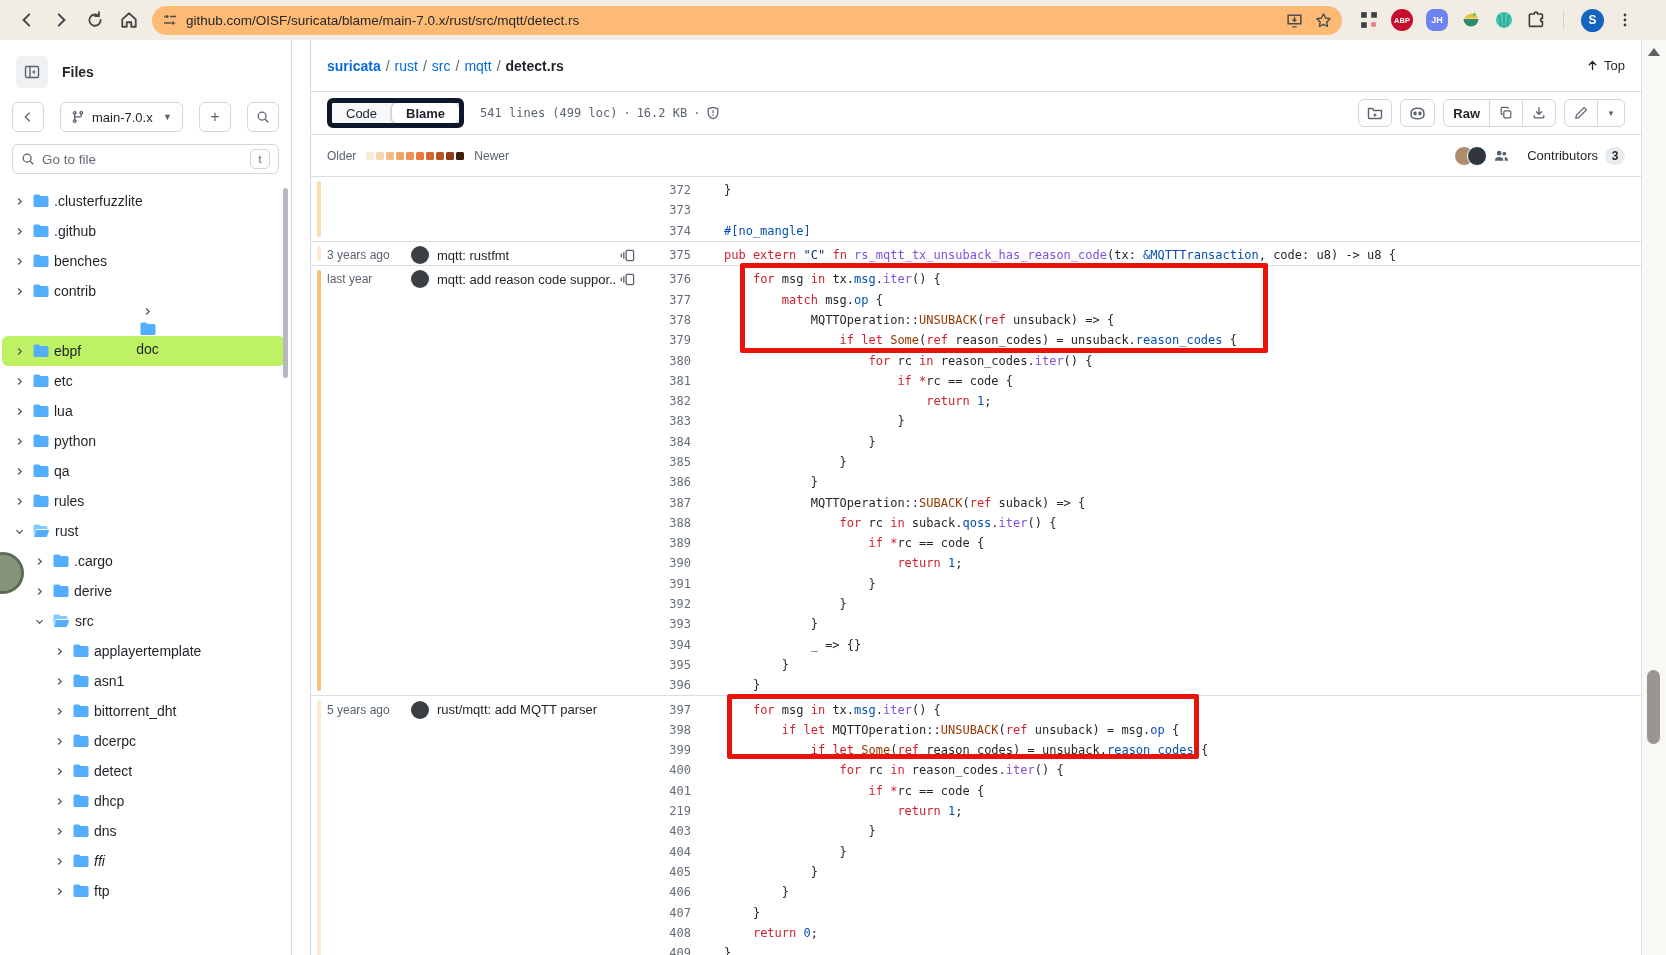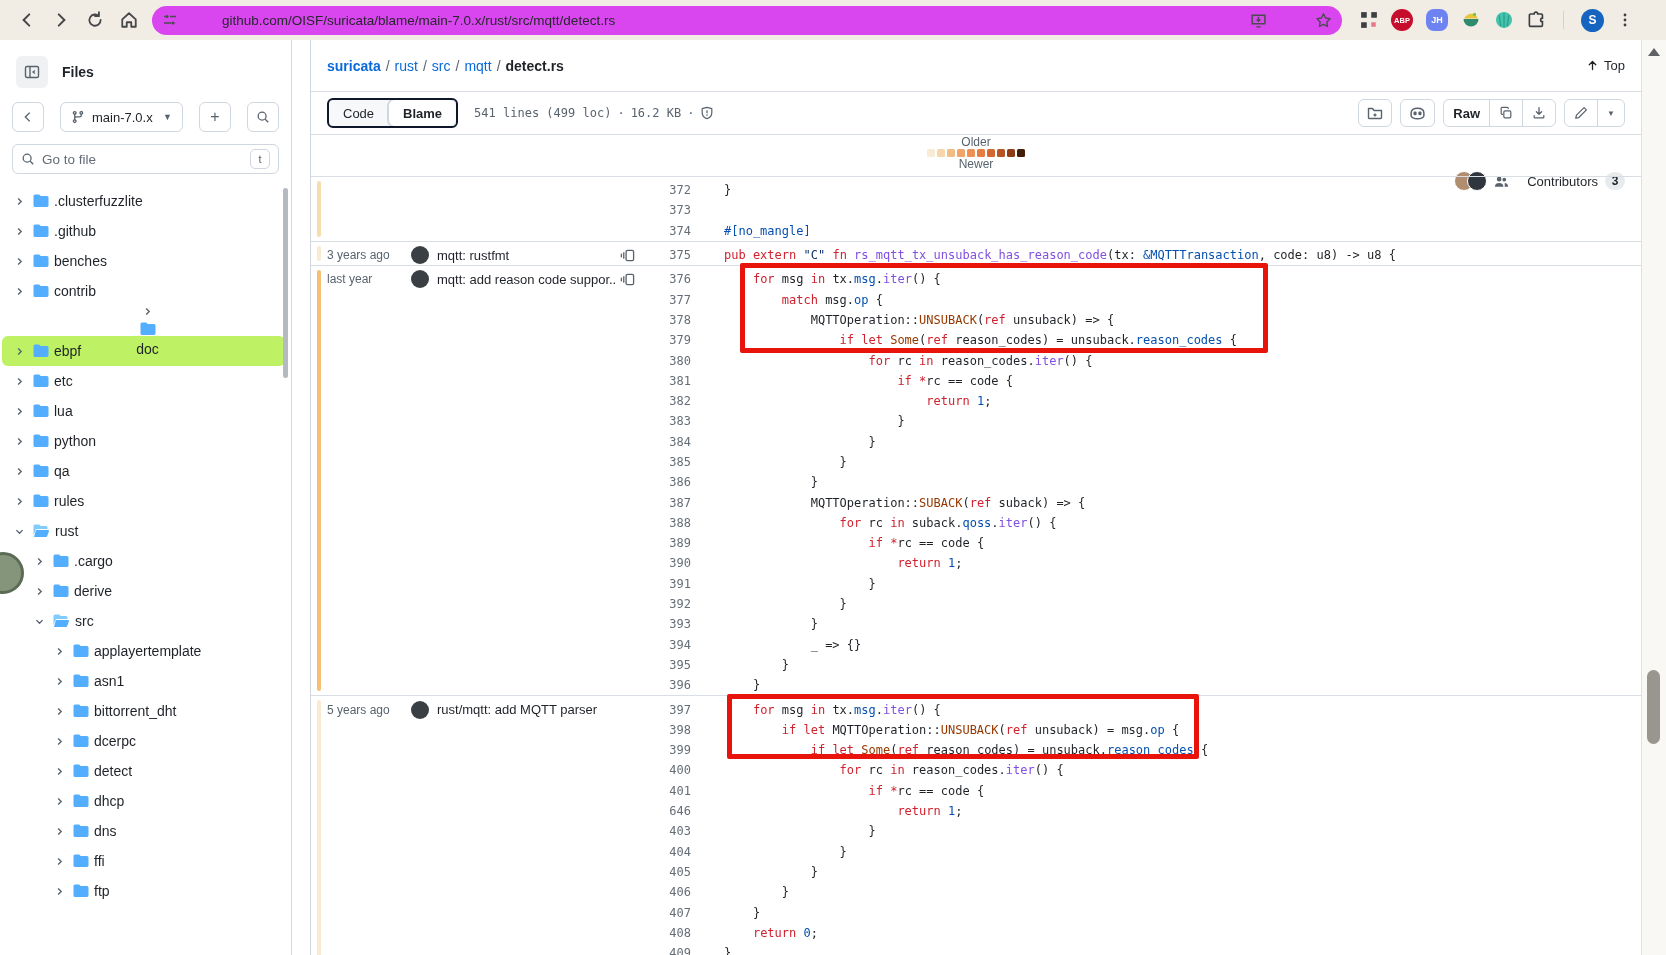--- a/index.html
+++ b/index.html
@@ -6,21 +6,21 @@
   html,body { width:1666px; height:955px; overflow:hidden; background:#fff;
     font-family:"Liberation Sans", sans-serif; color:#1f2328; }
   .stage { position:relative; width:1666px; height:955px; overflow:hidden; }
 
   
   .chrome { position:absolute; left:0; top:0; width:1666px; height:40px;
     background:#f2ede4; display:flex; align-items:center; padding:0 10px; }
   .nav-ico { width:34px; height:34px; display:flex; align-items:center; justify-content:center;
     color:#45474a; flex:none; border-radius:50%; }
   .url-pill { height:29px; flex:1 1 auto; margin:0 8px 0 6px; max-width:1190px;
-    background:#d946ef; border-radius:15px; display:flex; align-items:center; padding:0 10px;gap:36px; }
+    background:#fdba74; border-radius:15px; display:flex; align-items:center; padding:0 10px; }
   .url-text { font-size:13.5px; color:#26282b; margin-left:8px; flex:1; white-space:nowrap;
     overflow:hidden; }
   .pill-ico { color:#4a4c4f; display:flex; align-items:center; margin-left:12px; flex:none; }
   .ext-row { display:flex; align-items:center; gap:13px; margin-left:10px; }
   .ext-badge { width:22px; height:22px; border-radius:8px; display:flex; align-items:center;
     justify-content:center; font-size:9px; font-weight:bold; color:#fff; flex:none; }
   .chrome-divider { width:1px; height:18px; background:#d8d2c6; margin:0 4px; }
   .profile-avatar { width:23px; height:23px; border-radius:50%; background:#1565c0; color:#fff;
     font-size:12px; font-weight:bold; display:flex; align-items:center; justify-content:center; }
 
@@ -69,38 +69,38 @@
     border-bottom:1px solid #d8dee4; font-size:14px; }
   .bc-link { color:#0969da; text-decoration:none; }
   .bc-root { font-weight:600; }
   .bc-sep { color:#59636e; padding:0 5px; }
   .bc-file { font-weight:600; color:#1f2328; }
   .top-link { margin-left:auto; font-size:13px; color:#1f2328; display:flex; gap:5px;
     align-items:center; }
 
   .tb-row { height:43px; display:flex; align-items:center; padding:0 16px;
     border-bottom:1px solid #d8dee4; }
-  .seg { display:flex; border:2px solid #0f172a; border-radius:6px; overflow:hidden;
+  .seg { display:flex; border:5px solid #0f172a; border-radius:6px; overflow:hidden;
     height:30px; background:#f6f8fa; }
   .seg-tab { padding:0 14px; font-size:13px; display:flex; align-items:center; color:#1f2328; }
   .seg-tab.active { background:#fff; font-weight:600; border-left:1px solid #d0d7de;
     border-radius:6px; box-shadow:0 0 0 1px #d0d7de; }
   .meta { margin-left:16px; font-size:12px; color:#59636e;
     font-family:"DejaVu Sans Mono", monospace; display:flex; align-items:center; gap:6px; }
   .tb-actions { margin-left:auto; display:flex; gap:8px; align-items:center; }
   .act-btn { height:28px; border:1px solid #d0d7de; border-radius:6px; background:#fff;
     display:flex; align-items:center; justify-content:center; padding:0 8px; color:#59636e; }
   .act-group { display:flex; height:28px; border:1px solid #d0d7de; border-radius:6px;
     overflow:hidden; background:#fff; }
   .act-seg { display:flex; align-items:center; padding:0 9px; color:#59636e;
     border-left:1px solid #d0d7de; }
   .act-seg:first-child { border-left:none; }
   .raw-label { font-size:13px; font-weight:600; color:#1f2328; }
 
-  .heat-row { height:41px; display:flex; align-items:center; padding:0 16px;flex-direction:column; }
+  .heat-row { height:41px; display:flex; align-items:center; padding:0 16px; }
   .heat-label { font-size:12px; color:#59636e; }
   .heat-bar { display:flex; gap:2px; margin:0 10px; }
   .heat-sq { width:8px; height:8px; border-radius:1.5px; }
   .contrib { margin-left:auto; display:flex; align-items:center; gap:7px; }
   .c-avatars { display:flex; }
   .c-av { width:20px; height:20px; border-radius:50%; border:1px solid #fff; }
   .c-av + .c-av { margin-left:-7px; }
   .contrib-label { font-size:13px; color:#1f2328; display:flex; gap:18px; align-items:center; }
   .count-pill { min-width:20px; height:18px; padding:0 6px; background:#e8ebee; border-radius:10px;
     font-size:12px; font-weight:600; display:flex; align-items:center; justify-content:center; }
@@ -550,21 +550,21 @@
               <path d="M6 3.5 10.5 8 6 12.5" fill="none" stroke="currentColor" stroke-width="2"></path>
             </svg>
           </span>
           <span class="tr-folder">
             <svg width="16" height="14" viewBox="0 0 16 14">
               <path d="M.5 2A1.5 1.5 0 0 1 2 .5h3.6c.4 0 .8.17 1.06.47l1 1.13H14A1.5 1.5 0 0 1 15.5 3.6v8A1.5 1.5 0 0 1 14 13H2A1.5 1.5 0 0 1 .5 11.5z" fill="#54aeff"></path>
             </svg>
           </span>
           <span>dns</span>
         </div>
-        <div class="tree-row" style="padding-left: 48px;">
+        <div class="tree-row" style="padding-left: 48px; font-style: italic;">
           <span class="tr-chev">
             <svg width="11" height="11" viewBox="0 0 16 16">
               <path d="M6 3.5 10.5 8 6 12.5" fill="none" stroke="currentColor" stroke-width="2"></path>
             </svg>
           </span>
           <span class="tr-folder">
             <svg width="16" height="14" viewBox="0 0 16 14">
               <path d="M.5 2A1.5 1.5 0 0 1 2 .5h3.6c.4 0 .8.17 1.06.47l1 1.13H14A1.5 1.5 0 0 1 15.5 3.6v8A1.5 1.5 0 0 1 14 13H2A1.5 1.5 0 0 1 .5 11.5z" fill="#54aeff"></path>
             </svg>
           </span>
@@ -760,21 +760,21 @@
           <div class="hunk-info">
             <span class="h-age">5 years ago</span>
             <span class="h-av"></span>
             <span class="h-msg">rust/mqtt: add MQTT parser</span>
           </div>
           <div class="crow"><span class="spacer"></span><span class="ln">397</span><span class="ctext"><span class="tk-d">    </span><span class="tk-k">for</span><span class="tk-d"> msg </span><span class="tk-k">in</span><span class="tk-d"> tx.</span><span class="tk-p">msg</span><span class="tk-d">.</span><span class="tk-f">iter</span><span class="tk-d">() {</span></span></div>
           <div class="crow"><span class="spacer"></span><span class="ln">398</span><span class="ctext"><span class="tk-d">        </span><span class="tk-k">if let</span><span class="tk-d"> MQTTOperation::</span><span class="tk-v">UNSUBACK</span><span class="tk-d">(</span><span class="tk-k">ref</span><span class="tk-d"> unsuback) = msg.</span><span class="tk-p">op</span><span class="tk-d"> {</span></span></div>
           <div class="crow"><span class="spacer"></span><span class="ln">399</span><span class="ctext"><span class="tk-d">            </span><span class="tk-k">if let </span><span class="tk-v">Some</span><span class="tk-d">(</span><span class="tk-k">ref</span><span class="tk-d"> reason_codes) = unsuback.</span><span class="tk-p">reason_codes</span><span class="tk-d"> {</span></span></div>
           <div class="crow"><span class="spacer"></span><span class="ln">400</span><span class="ctext"><span class="tk-d">                </span><span class="tk-k">for</span><span class="tk-d"> rc </span><span class="tk-k">in</span><span class="tk-d"> reason_codes.</span><span class="tk-f">iter</span><span class="tk-d">() {</span></span></div>
           <div class="crow"><span class="spacer"></span><span class="ln">401</span><span class="ctext"><span class="tk-d">                    </span><span class="tk-k">if</span><span class="tk-d"> </span><span class="tk-k">*</span><span class="tk-d">rc == code {</span></span></div>
-          <div class="crow"><span class="spacer"></span><span class="ln">646</span><span class="ctext"><span class="tk-d">                        </span><span class="tk-k">return</span><span class="tk-d"> </span><span class="tk-p">1</span><span class="tk-d">;</span></span></div>
+          <div class="crow"><span class="spacer"></span><span class="ln">219</span><span class="ctext"><span class="tk-d">                        </span><span class="tk-k">return</span><span class="tk-d"> </span><span class="tk-p">1</span><span class="tk-d">;</span></span></div>
           <div class="crow"><span class="spacer"></span><span class="ln">403</span><span class="ctext"><span class="tk-d">                    }</span></span></div>
           <div class="crow"><span class="spacer"></span><span class="ln">404</span><span class="ctext"><span class="tk-d">                }</span></span></div>
           <div class="crow"><span class="spacer"></span><span class="ln">405</span><span class="ctext"><span class="tk-d">            }</span></span></div>
           <div class="crow"><span class="spacer"></span><span class="ln">406</span><span class="ctext"><span class="tk-d">        }</span></span></div>
           <div class="crow"><span class="spacer"></span><span class="ln">407</span><span class="ctext"><span class="tk-d">    }</span></span></div>
           <div class="crow"><span class="spacer"></span><span class="ln">408</span><span class="ctext"><span class="tk-d">    </span><span class="tk-k">return</span><span class="tk-d"> </span><span class="tk-p">0</span><span class="tk-d">;</span></span></div>
           <div class="crow"><span class="spacer"></span><span class="ln">409</span><span class="ctext"><span class="tk-d">}</span></span></div>
         </div>
       </div>
   </main>

